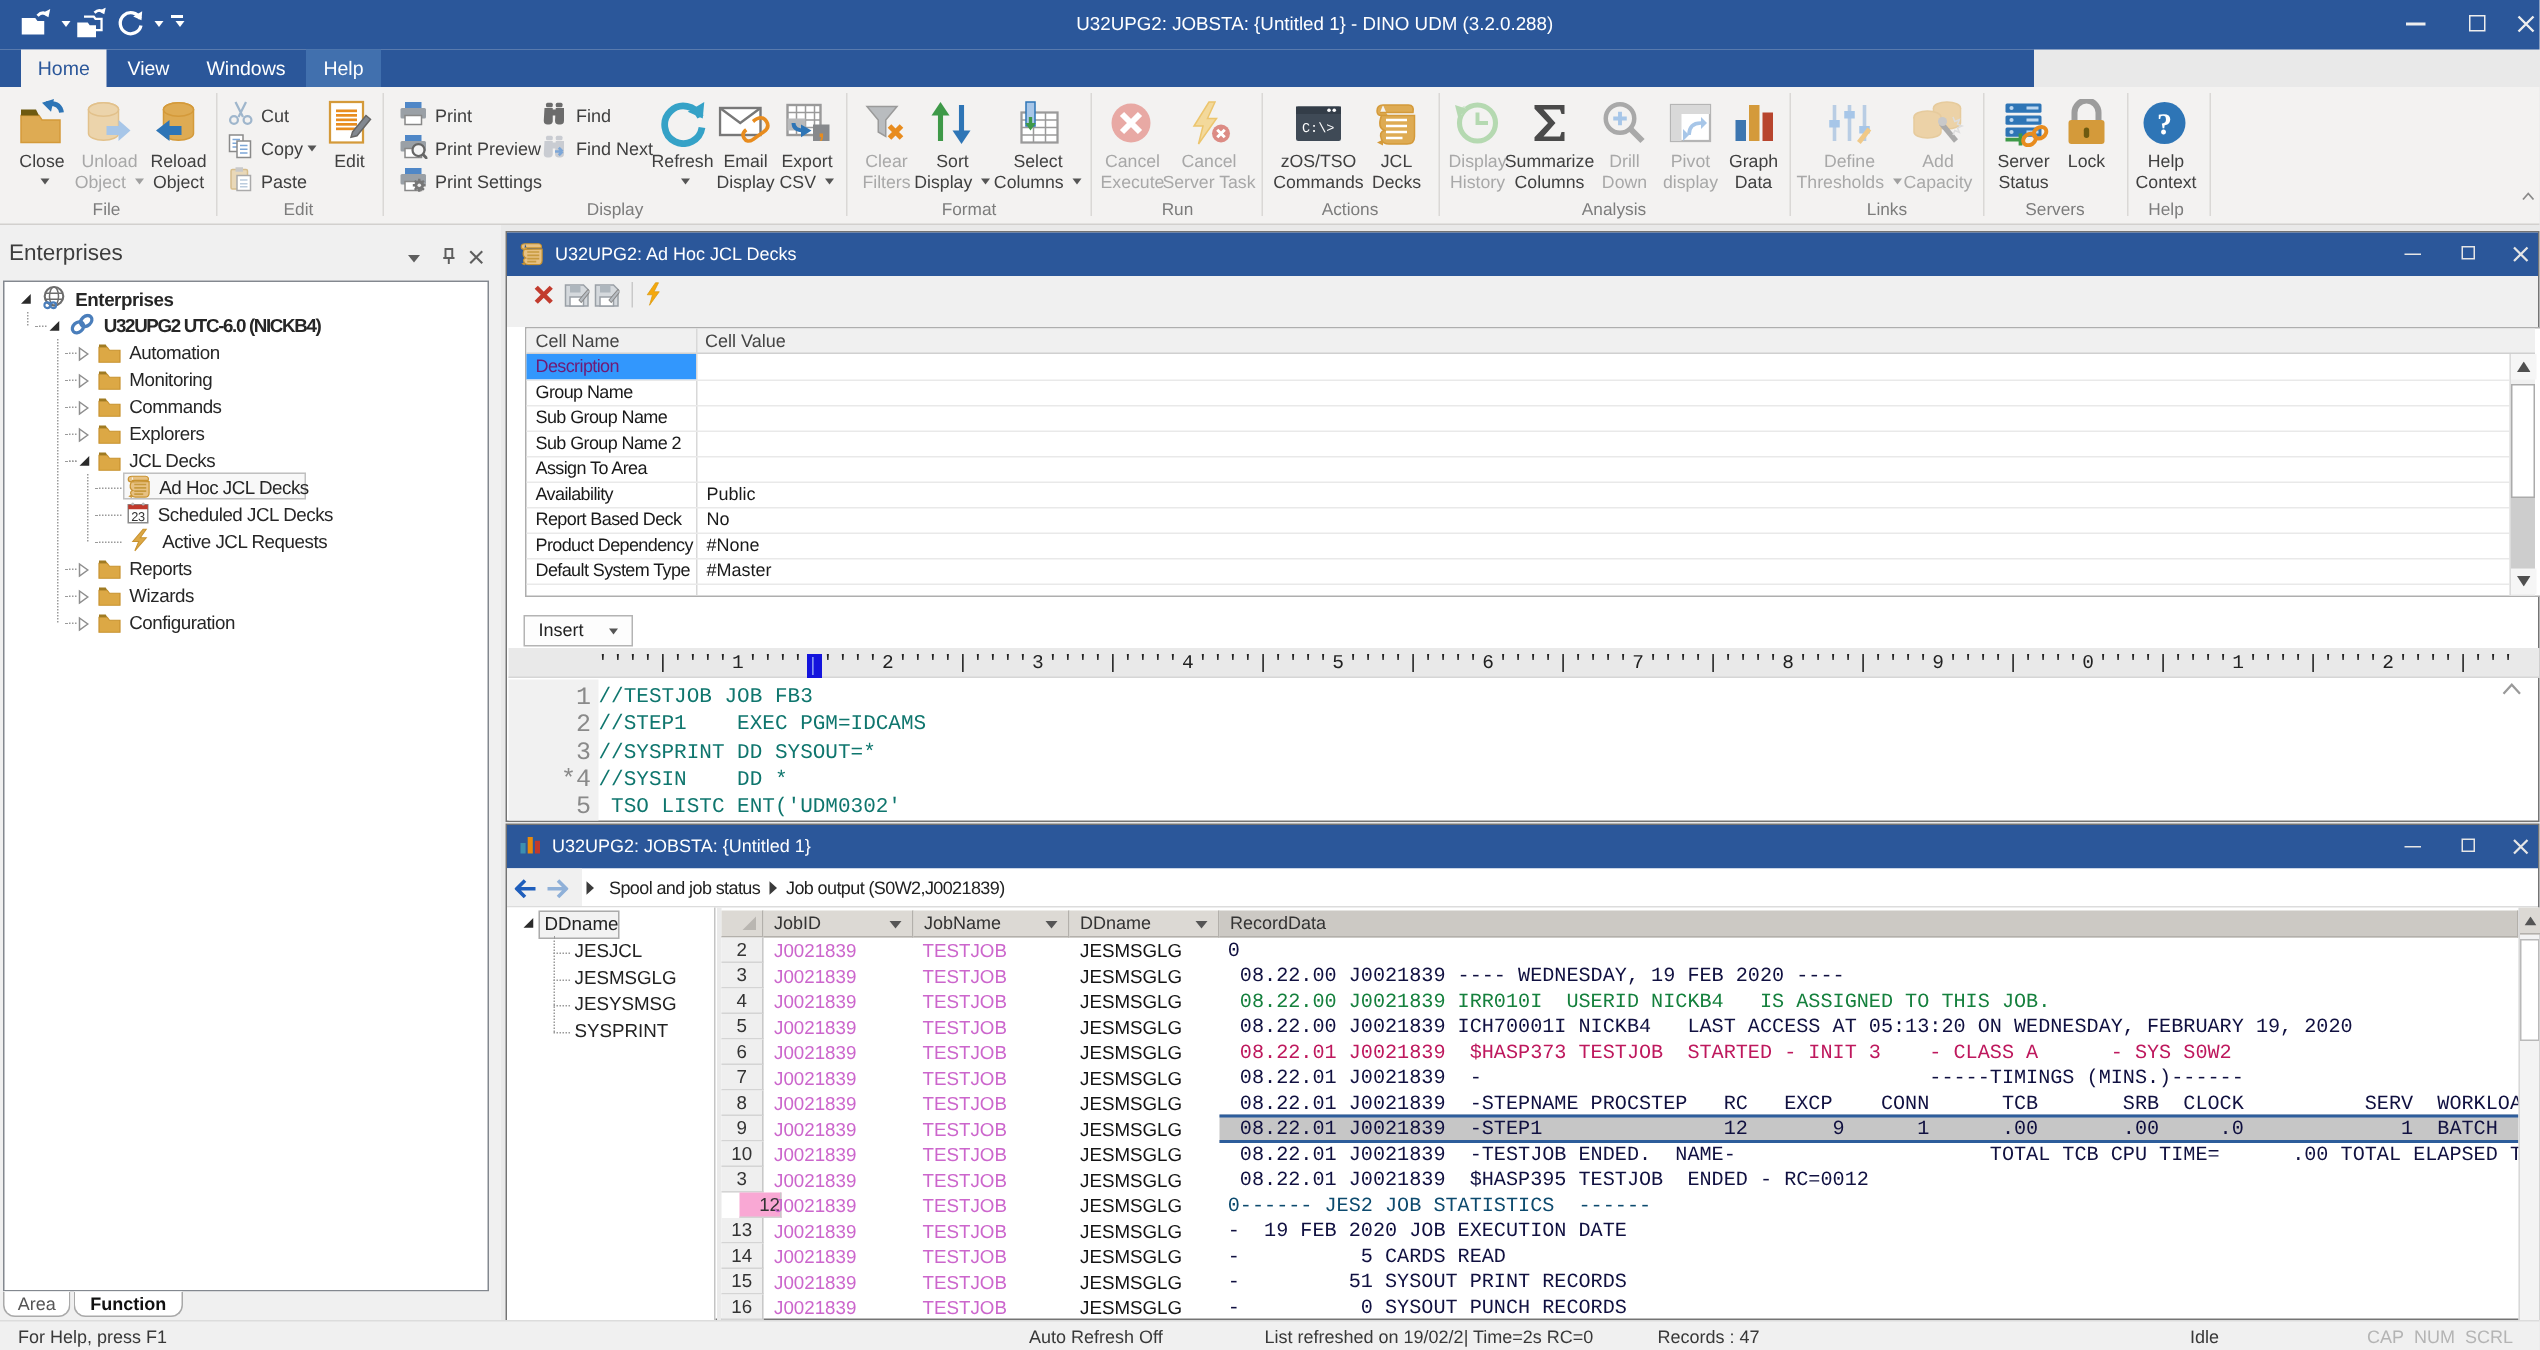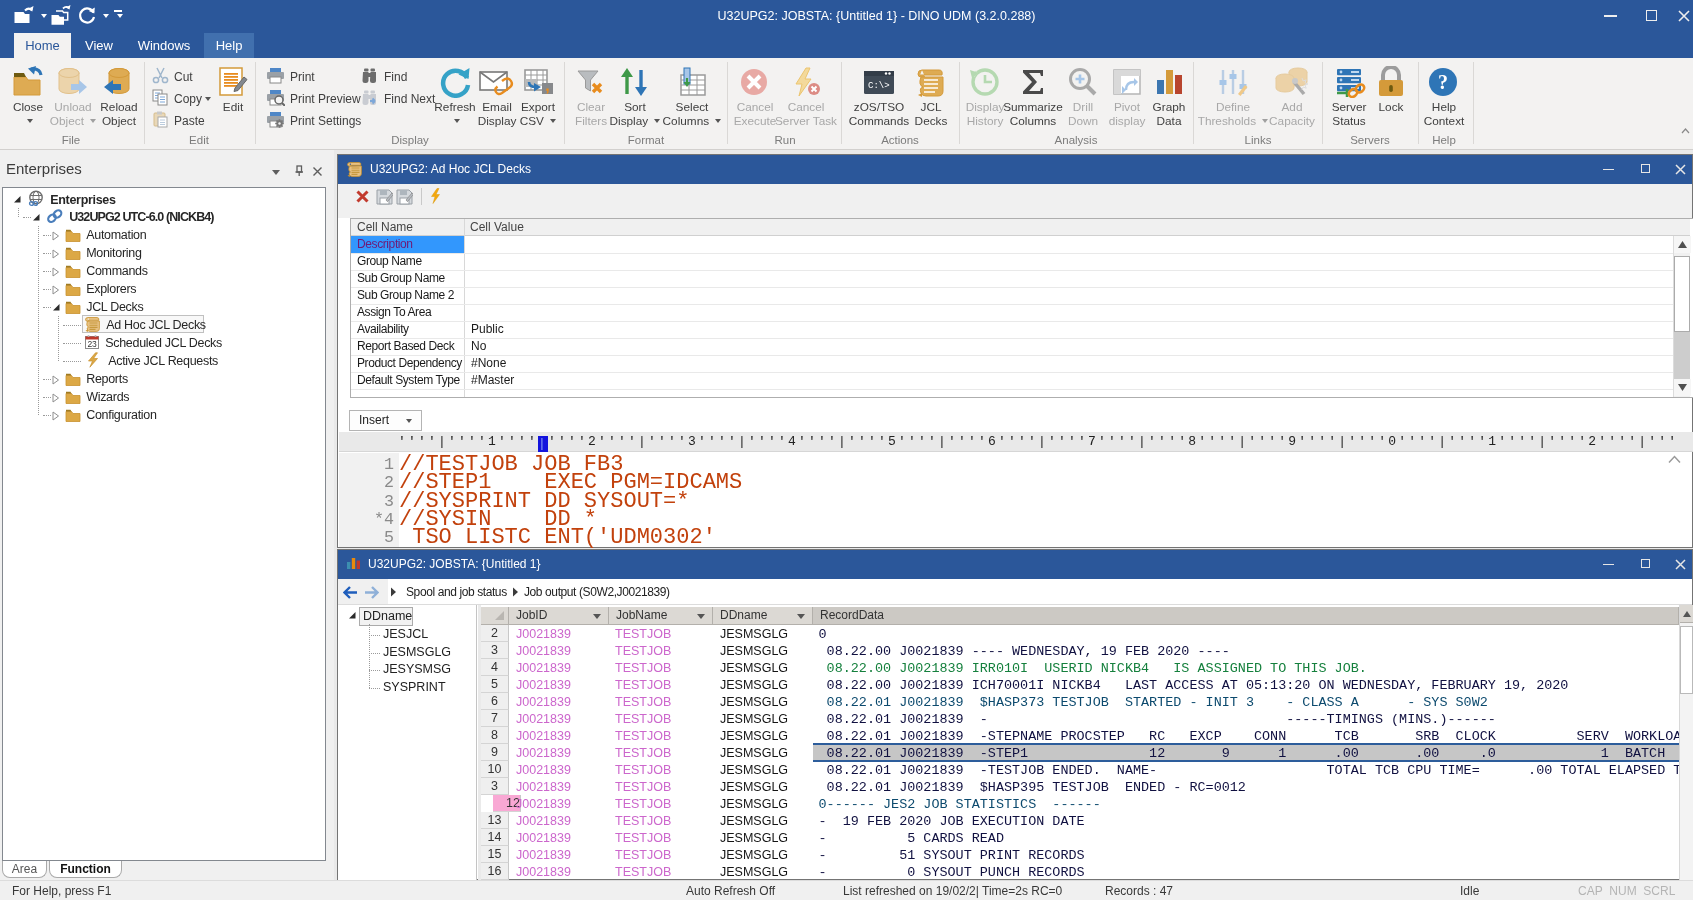--- a/index.html
+++ b/index.html
@@ -1,17 +1,17 @@
 <!DOCTYPE html>
 <html><head><meta charset="utf-8"><style>
 *{margin:0;padding:0;box-sizing:border-box}
 html,body{width:1693px;height:900px;overflow:hidden;font-family:"Liberation Sans",sans-serif;background:#e9e9e9}
 .abs{position:absolute}
 #titlebar{position:absolute;left:0;top:0;width:1693px;height:33px;background:#2b579a}
-#tabrow{position:absolute;left:0;top:33px;width:1693px;height:25px;background:#2b579a}
+#tabrow{position:absolute;left:0;top:33px;width:1356px;height:25px;background:#2b579a}
 #ribbon{position:absolute;left:0;top:58px;width:1693px;height:92px;background:#f3f2f1;border-bottom:1px solid #d2d0ce}
 .tab{position:absolute;top:0;height:25px;line-height:25px;text-align:center;font-size:13px;color:#fff}
 .gl{position:absolute;top:76px;font-size:11.5px;color:#7c7c7c;text-align:center}
 .rsep{position:absolute;top:4px;width:1px;height:82px;background:#dad8d6}
 .bb{position:absolute;top:8px;text-align:center}
 .bb svg{display:block;margin:0 auto}
 .bbl{font-size:11.8px;line-height:13.5px;white-space:nowrap;color:#404040;margin-top:3px}
 .dis{color:#a8a8a8}
 .sb{position:absolute;height:20px;font-size:12px;color:#404040;white-space:nowrap}
 .sb svg{vertical-align:-3px;margin-right:5px}
@@ -591,21 +591,21 @@
 <div class="car abs" style="left:53px;top:8px"></div>
     </div>
 <div class="abs mono" style="left:1px;top:277px;width:1354px;height:20px;background:#e9e9e9;border-bottom:1px solid #d6d6d6"></div>
 <div class="abs mono" style="left:60px;top:279px;font-size:13px;letter-spacing:2.2px;color:#222;white-space:pre">''''|''''1''''<span style="background:#1414dd;color:#8a9cf2;display:inline-block;height:16px;vertical-align:-2px">|</span>''''2''''|''''3''''|''''4''''|''''5''''|''''6''''|''''7''''|''''8''''|''''9''''|''''0''''|''''1''''|''''2''''|'''</div>
 <div class="abs" style="left:1px;top:298px;width:60px;height:94px;background:#f1f1f1"></div>
 <div class="abs mono" style="left:0px;top:301px;width:56px;text-align:right;font-size:16.65px;line-height:18.25px;color:#8a8a8a;white-space:pre">1
 2
 3
 *4
 5</div>
-<div class="abs mono" style="left:61px;top:301px;font-size:22px;line-height:18.25px;color:#c2410c;white-space:pre">//TESTJOB JOB FB3
+<div class="abs mono" style="left:61px;top:301px;font-size:14px;line-height:18.25px;color:#0f766e;white-space:pre">//TESTJOB JOB FB3
 //STEP1    EXEC PGM=IDCAMS
 //SYSPRINT DD SYSOUT=*
 //SYSIN    DD *
  TSO LISTC ENT('UDM0302'</div>
 <svg class="abs" style="left:1330px;top:300px" width="13" height="9" viewBox="0 0 13 9">
       <path d="M1 7.5 L6.5 1.5 L12 7.5" stroke="#9a9a9a" stroke-width="1.5" fill="none"></path>
     </svg>
 </div>
 <div class="win" style="left:337px;top:549px;width:1356px;height:331px">
 <div class="wtitle"><svg width="15" height="16" viewBox="0 0 15 16">
@@ -678,21 +678,21 @@
 <div class="abs mono" style="left:480.5px;top:110.62px;font-size:13.45px;color:#15803d;white-space:pre"> 08.22.00 J0021839 IRR010I  USERID NICKB4   IS ASSIGNED TO THIS JOB.</div>
 <div class="abs" style="left:143px;top:125.68px;width:28px;height:17.06px;background:#efefef;border-right:1px solid #c8c8c8;border-bottom:1px solid #d4d4d4;text-align:center;font-size:12.5px;color:#333;line-height:17px">5</div>
 <div class="abs" style="left:178px;top:127.68px;font-size:12.5px;color:#cc66cc">J0021839</div>
 <div class="abs" style="left:277px;top:127.68px;font-size:12.5px;color:#cc66cc">TESTJOB</div>
 <div class="abs" style="left:382px;top:127.68px;font-size:12.5px;color:#141414">JESMSGLG</div>
 <div class="abs mono" style="left:480.5px;top:127.68px;font-size:13.45px;color:#101040;white-space:pre"> 08.22.00 J0021839 ICH70001I NICKB4   LAST ACCESS AT 05:13:20 ON WEDNESDAY, FEBRUARY 19, 2020</div>
 <div class="abs" style="left:143px;top:142.74px;width:28px;height:17.06px;background:#efefef;border-right:1px solid #c8c8c8;border-bottom:1px solid #d4d4d4;text-align:center;font-size:12.5px;color:#333;line-height:17px">6</div>
 <div class="abs" style="left:178px;top:144.74px;font-size:12.5px;color:#cc66cc">J0021839</div>
 <div class="abs" style="left:277px;top:144.74px;font-size:12.5px;color:#cc66cc">TESTJOB</div>
 <div class="abs" style="left:382px;top:144.74px;font-size:12.5px;color:#141414">JESMSGLG</div>
-<div class="abs mono" style="left:480.5px;top:144.74px;font-size:13.45px;color:#0c4a6e;white-space:pre"> 08.22.01 J0021839  $HASP373 TESTJOB  STARTED - INIT 3    - CLASS A      - SYS S0W2</div>
+<div class="abs mono" style="left:480.5px;top:144.74px;font-size:13.45px;color:#be185d;white-space:pre"> 08.22.01 J0021839  $HASP373 TESTJOB  STARTED - INIT 3    - CLASS A      - SYS S0W2</div>
 <div class="abs" style="left:143px;top:159.80px;width:28px;height:17.06px;background:#efefef;border-right:1px solid #c8c8c8;border-bottom:1px solid #d4d4d4;text-align:center;font-size:12.5px;color:#333;line-height:17px">7</div>
 <div class="abs" style="left:178px;top:161.80px;font-size:12.5px;color:#cc66cc">J0021839</div>
 <div class="abs" style="left:277px;top:161.80px;font-size:12.5px;color:#cc66cc">TESTJOB</div>
 <div class="abs" style="left:382px;top:161.80px;font-size:12.5px;color:#141414">JESMSGLG</div>
 <div class="abs mono" style="left:480.5px;top:161.80px;font-size:13.45px;color:#101040;white-space:pre"> 08.22.01 J0021839  -                                     -----TIMINGS (MINS.)------</div>
 <div class="abs" style="left:143px;top:176.86px;width:28px;height:17.06px;background:#efefef;border-right:1px solid #c8c8c8;border-bottom:1px solid #d4d4d4;text-align:center;font-size:12.5px;color:#333;line-height:17px">8</div>
 <div class="abs" style="left:178px;top:178.86px;font-size:12.5px;color:#cc66cc">J0021839</div>
 <div class="abs" style="left:277px;top:178.86px;font-size:12.5px;color:#cc66cc">TESTJOB</div>
 <div class="abs" style="left:382px;top:178.86px;font-size:12.5px;color:#141414">JESMSGLG</div>
 <div class="abs mono" style="left:480.5px;top:178.86px;font-size:13.45px;color:#101040;white-space:pre"> 08.22.01 J0021839  -STEPNAME PROCSTEP   RC   EXCP    CONN      TCB       SRB  CLOCK          SERV  WORKLOAD</div>

